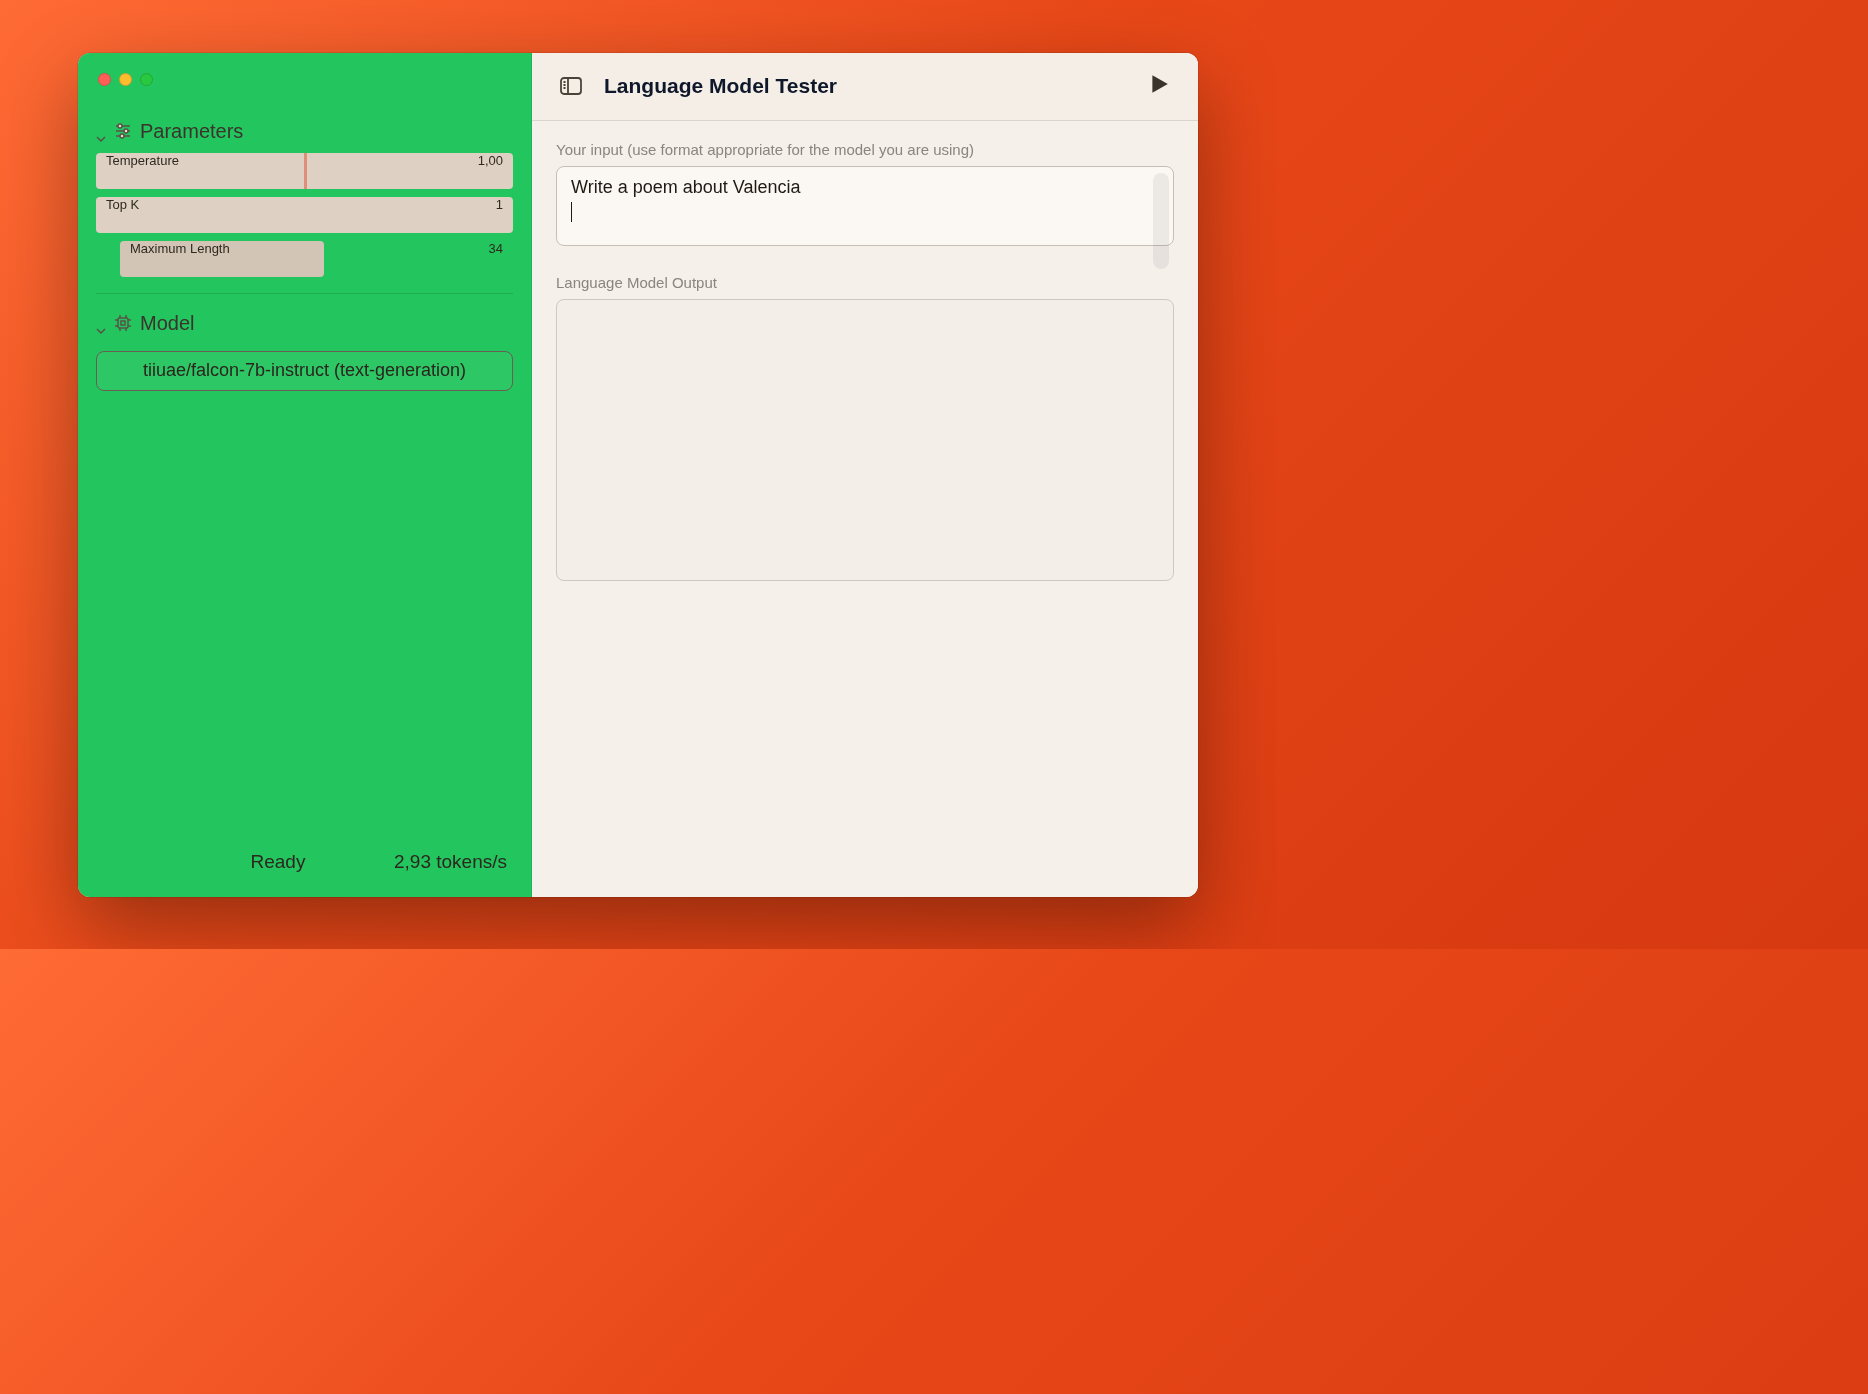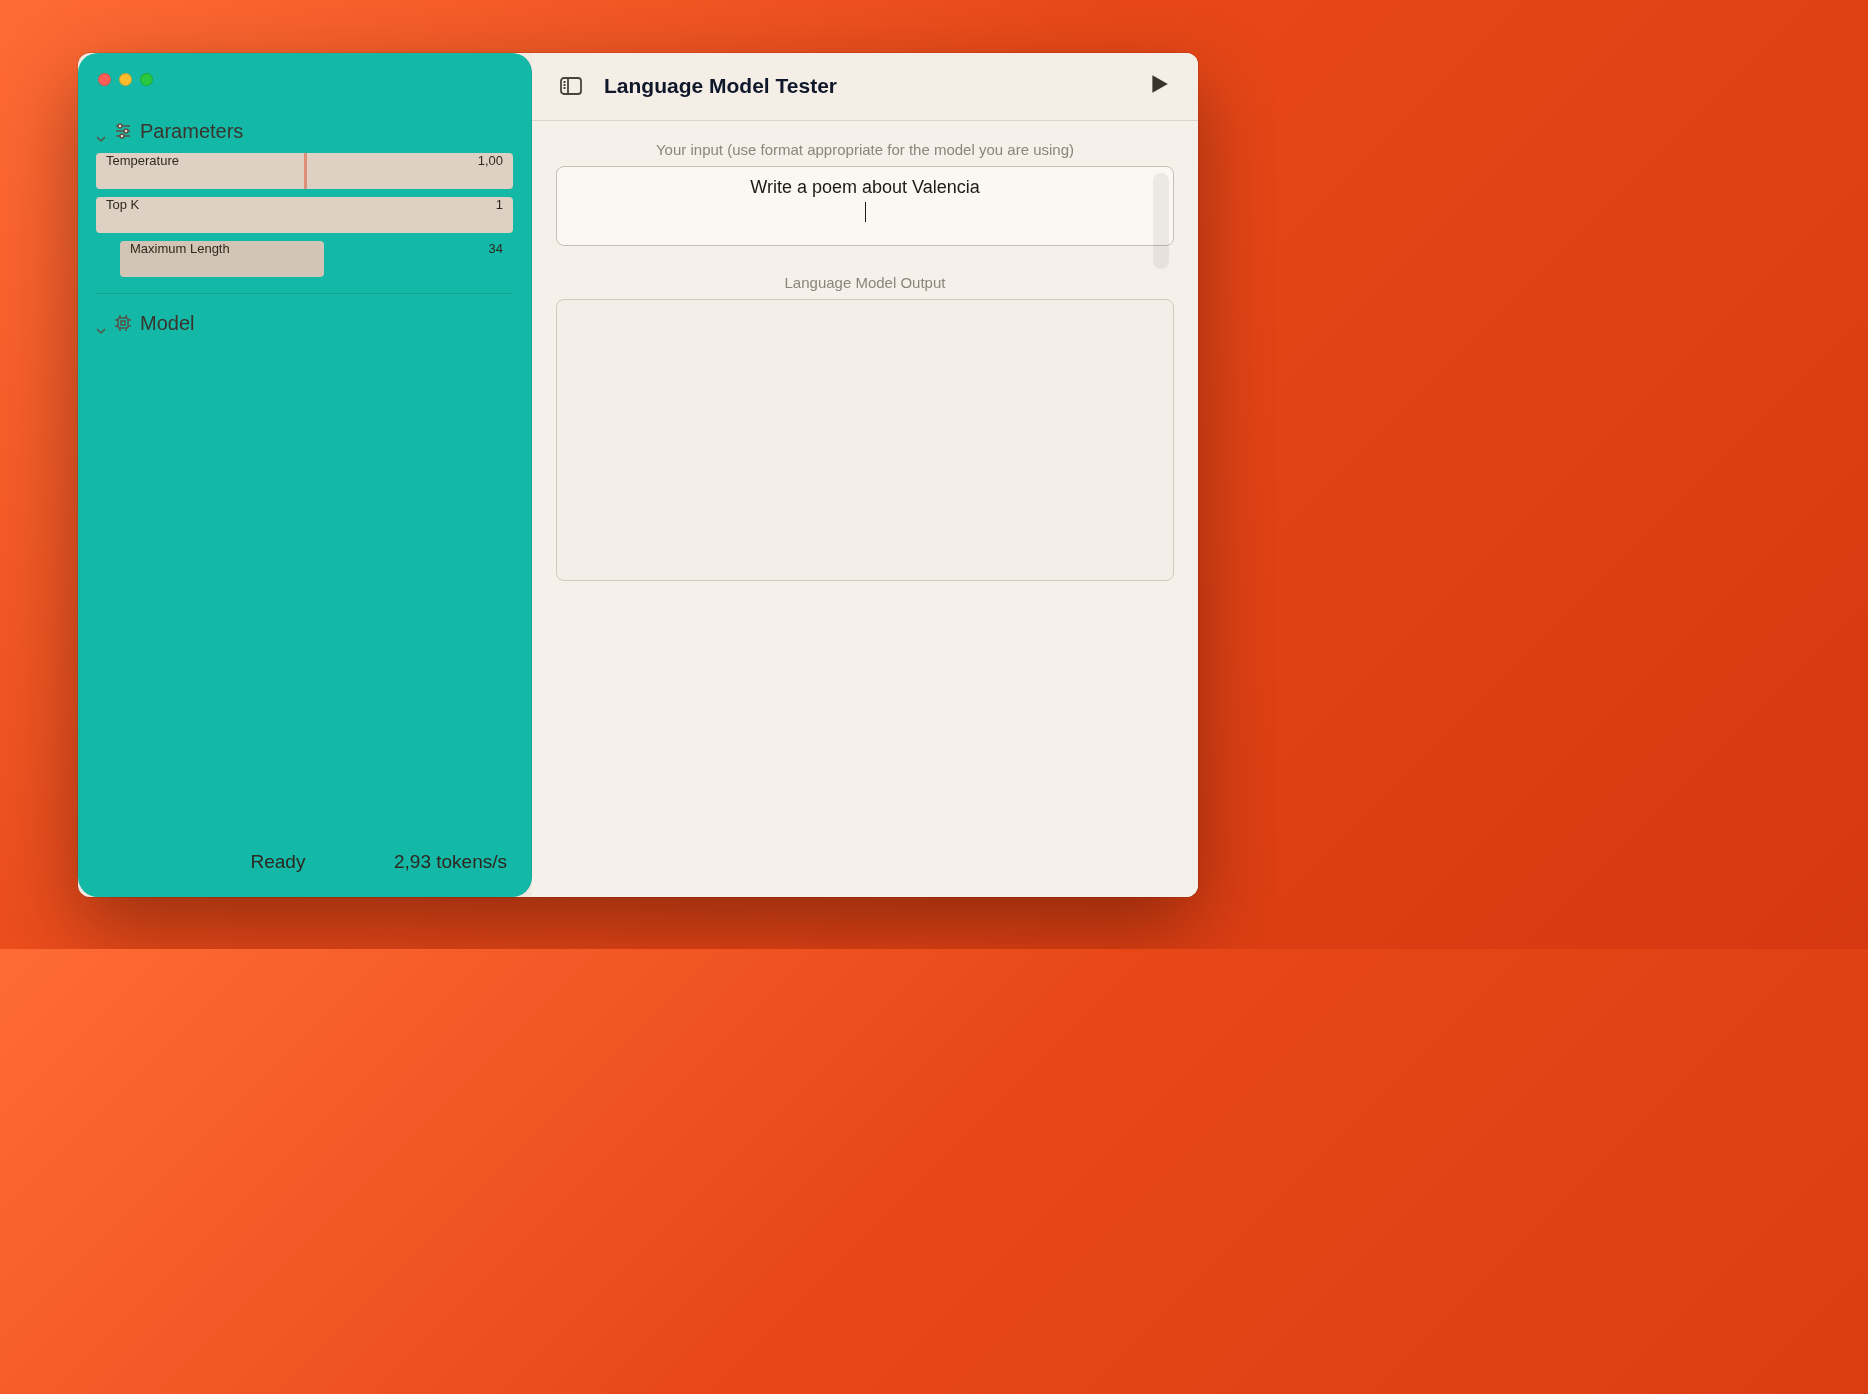--- a/index.html
+++ b/index.html
@@ -17,25 +17,24 @@
   width: 1120px;
   height: 844px;
   background: #f0eae2;
   border-radius: 12px;
   box-shadow: 0 30px 80px rgba(0,0,0,0.35), 0 0 0 1px rgba(0,0,0,0.08);
   display: flex;
   overflow: hidden;
 }
 .sidebar {
   width: 454px;
-  background: #14b8a6;
+  background: #22c55e;
   display: flex;
   flex-direction: column;
   border-right: 1px solid rgba(0,0,0,0.08);
-  border-radius: 20px;
 }
 .traffic-lights {
   display: flex;
   gap: 8px;
   padding: 20px 0 0 20px;
   margin-bottom: 30px;
 }
 .light { width: 13px; height: 13px; border-radius: 50%; border: 0.5px solid rgba(0,0,0,0.15); }
 .light.red { background: #ff5f57; }
 .light.yellow { background: #febc2e; }
@@ -134,21 +133,20 @@
   color: #0f172a;
   margin-left: 22px;
 }
 .run-btn { margin-left: auto; cursor:pointer; }
 .sidebar-toggle-icon { width: 22px; height: 18px; }
 
 .content {
   padding: 20px 24px;
   display: flex;
   flex-direction: column;
-  text-align: center;
 }
 .field-label {
   font-size: 15px;
   color: #8a857d;
   margin-bottom: 8px;
 }
 .input-box {
   border: 1px solid #c7bfb5;
   border-radius: 8px;
   background: #fbf8f3;
@@ -243,20 +241,23 @@
             <line x1="12" y1="14" x2="12" y2="17"></line>
           <line x1="1" y1="6" x2="4" y2="6"></line>
             <line x1="1" y1="12" x2="4" y2="12"></line>
           <line x1="14" y1="6" x2="17" y2="6"></line>
             <line x1="14" y1="12" x2="17" y2="12"></line>
         </svg>
       </span>
       <span>Model</span>
     </div>
 
+    <div class="model-pill">
+      <span>tiiuae/falcon-7b-instruct (text-generation)</span>
+    </div>
 
     <div class="sidebar-footer">
       <span class="status">Ready</span>
       <span>2,93 tokens/s</span>
     </div>
   </div>
 
   <div class="main">
     <div class="toolbar">
       <span class="sidebar-toggle-icon">

